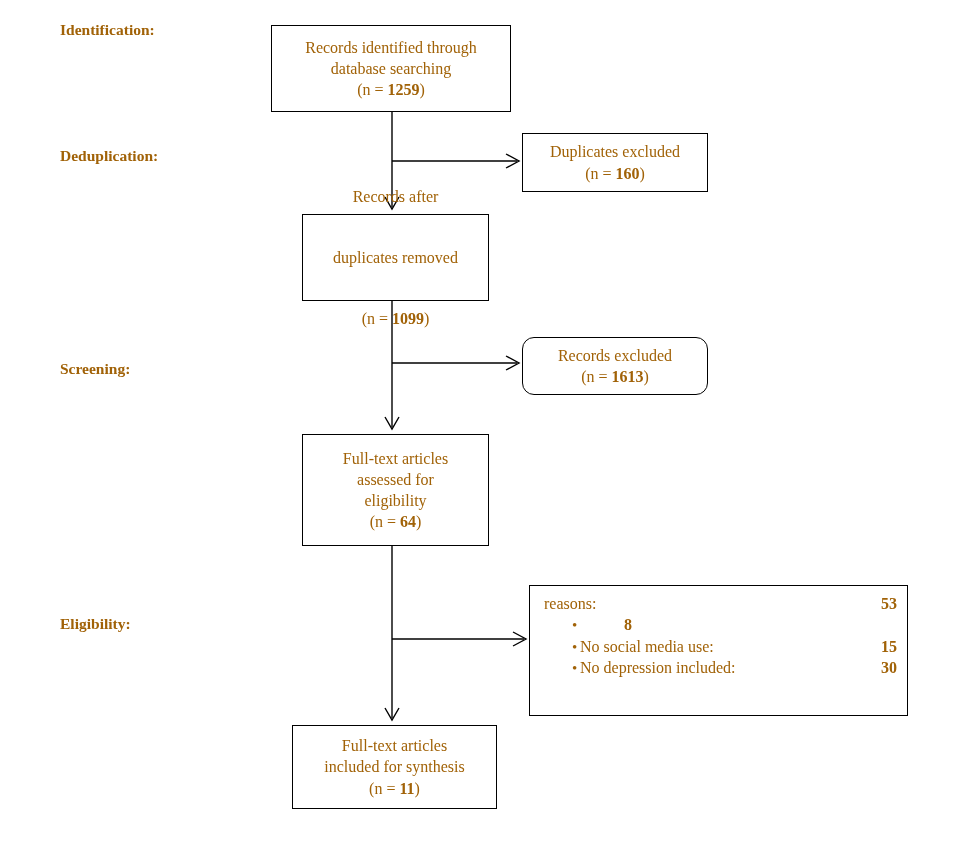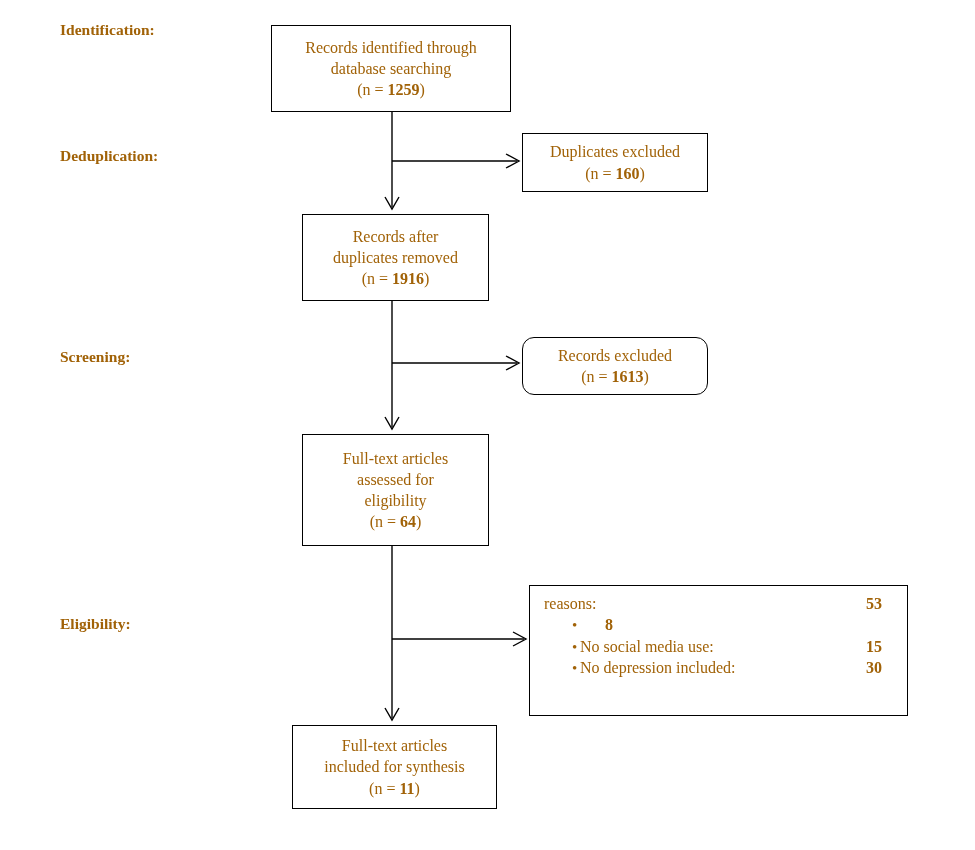--- a/index.html
+++ b/index.html
@@ -82,21 +82,21 @@
     padding-left: 28px;
     box-sizing: border-box;
     font-size: 15px;
     line-height: 1.34;
   }
   .reason-row .rlabel { flex: 1 1 auto; white-space: nowrap; }
   .num {
     font-weight: bold;
     width: 52px;
     flex: 0 0 52px;
-    text-align: center;
+    text-align: right;
     padding-left: 6px;
     box-sizing: border-box;
   }
 </style>
 </head>
 <body>
 
 <div id="diagram">
 
   <svg id="connectors" viewBox="0 0 975 850" xmlns="http://www.w3.org/2000/svg">
@@ -117,38 +117,38 @@
       <path d="M392,536 L392,709"></path>
       <path d="M385,699 L392,711 L399,699"></path>
 
       <path d="M392,630 L524,630"></path>
       <path d="M513,623 L526,630 L513,637"></path>
     </g>
   </svg>
 
   <div class="stage-label" style="left:60px; top:13px;">Identification:</div>
   <div class="stage-label" style="left:60px; top:139px;text-align:center;">Deduplication:</div>
-  <div class="stage-label" style="left:60px; top:340px;">Screening:</div>
+  <div class="stage-label" style="left:60px; top:352px;">Screening:</div>
   <div class="stage-label" style="left:60px; top:607px;">Eligibility:</div>
 
   <div class="node" style="left:271px; top:16px; width:240px; height:87px;">
     <span class="line">Records identified through</span>
     <span class="line">database searching</span>
     <span class="line"><span>(n = </span><span class="count">1259</span><span>)</span></span>
   </div>
 
   <div class="node" style="left:522px; top:124px; width:186px; height:59px;">
     <span class="line">Duplicates excluded</span>
     <span class="line"><span>(n = </span><span class="count">160</span><span>)</span></span>
   </div>
 
-  <div class="node" style="left:302px; top:205px; width:187px; height:87px;">
+  <div class="node" style="left:302px; top:205px; width:187px; height:87px;gap:40px;">
     <span class="line">Records after</span>
     <span class="line">duplicates removed</span>
-    <span class="line"><span>(n = </span><span class="count">1916</span><span>)</span></span>
+    <span class="line"><span>(n = </span><span class="count">1099</span><span>)</span></span>
   </div>
 
   <div class="node" style="left:522px; top:328px; width:186px; height:58px;border-radius:12px;">
     <span class="line">Records excluded</span>
     <span class="line"><span>(n = </span><span class="count">1613</span><span>)</span></span>
   </div>
 
   <div class="node" style="left:302px; top:425px; width:187px; height:112px;">
     <span class="line">Full-text articles</span>
     <span class="line">assessed for</span>

